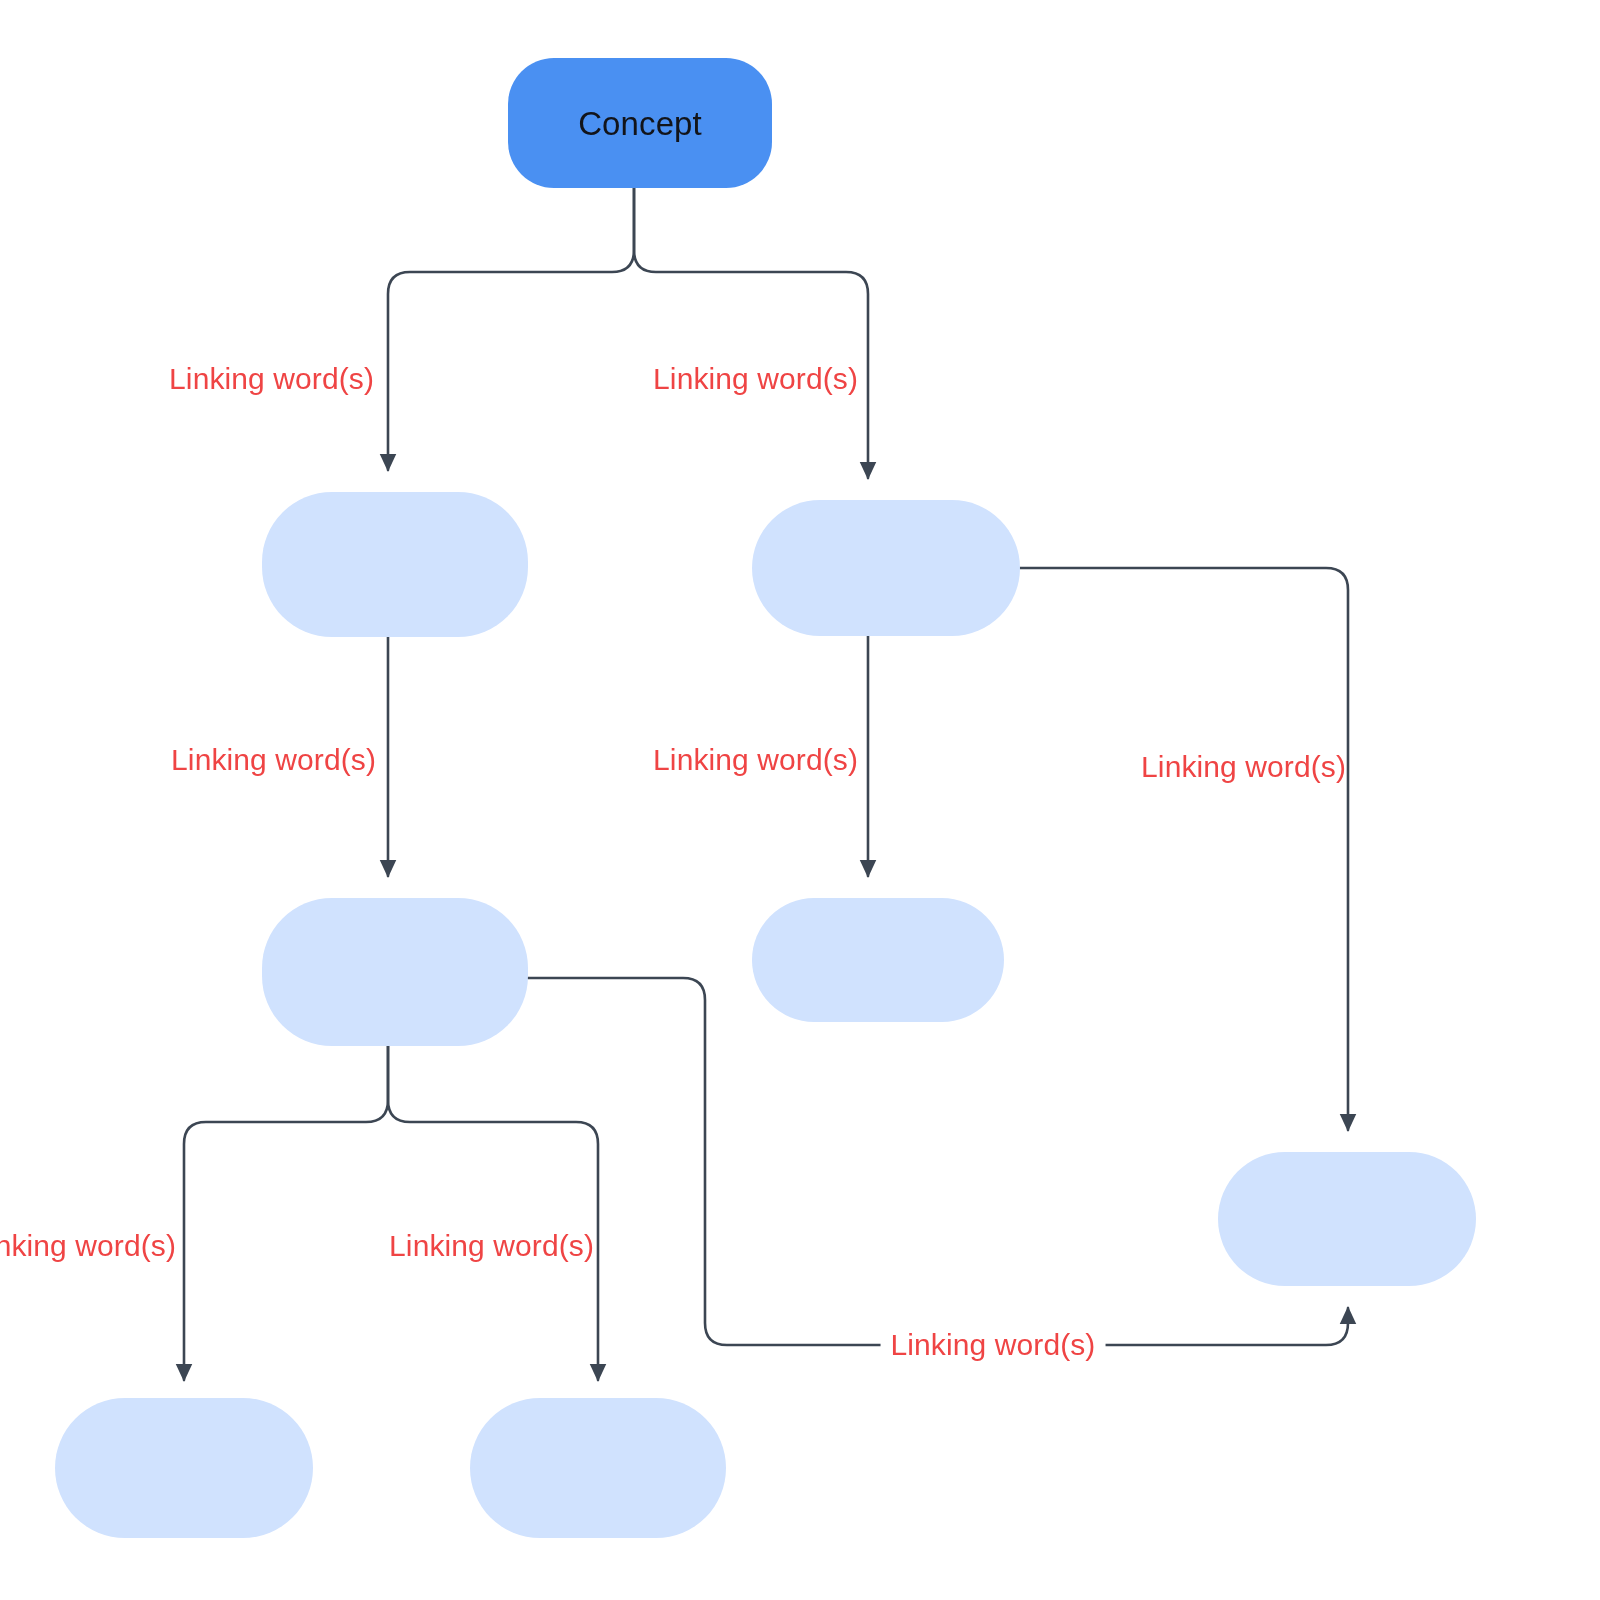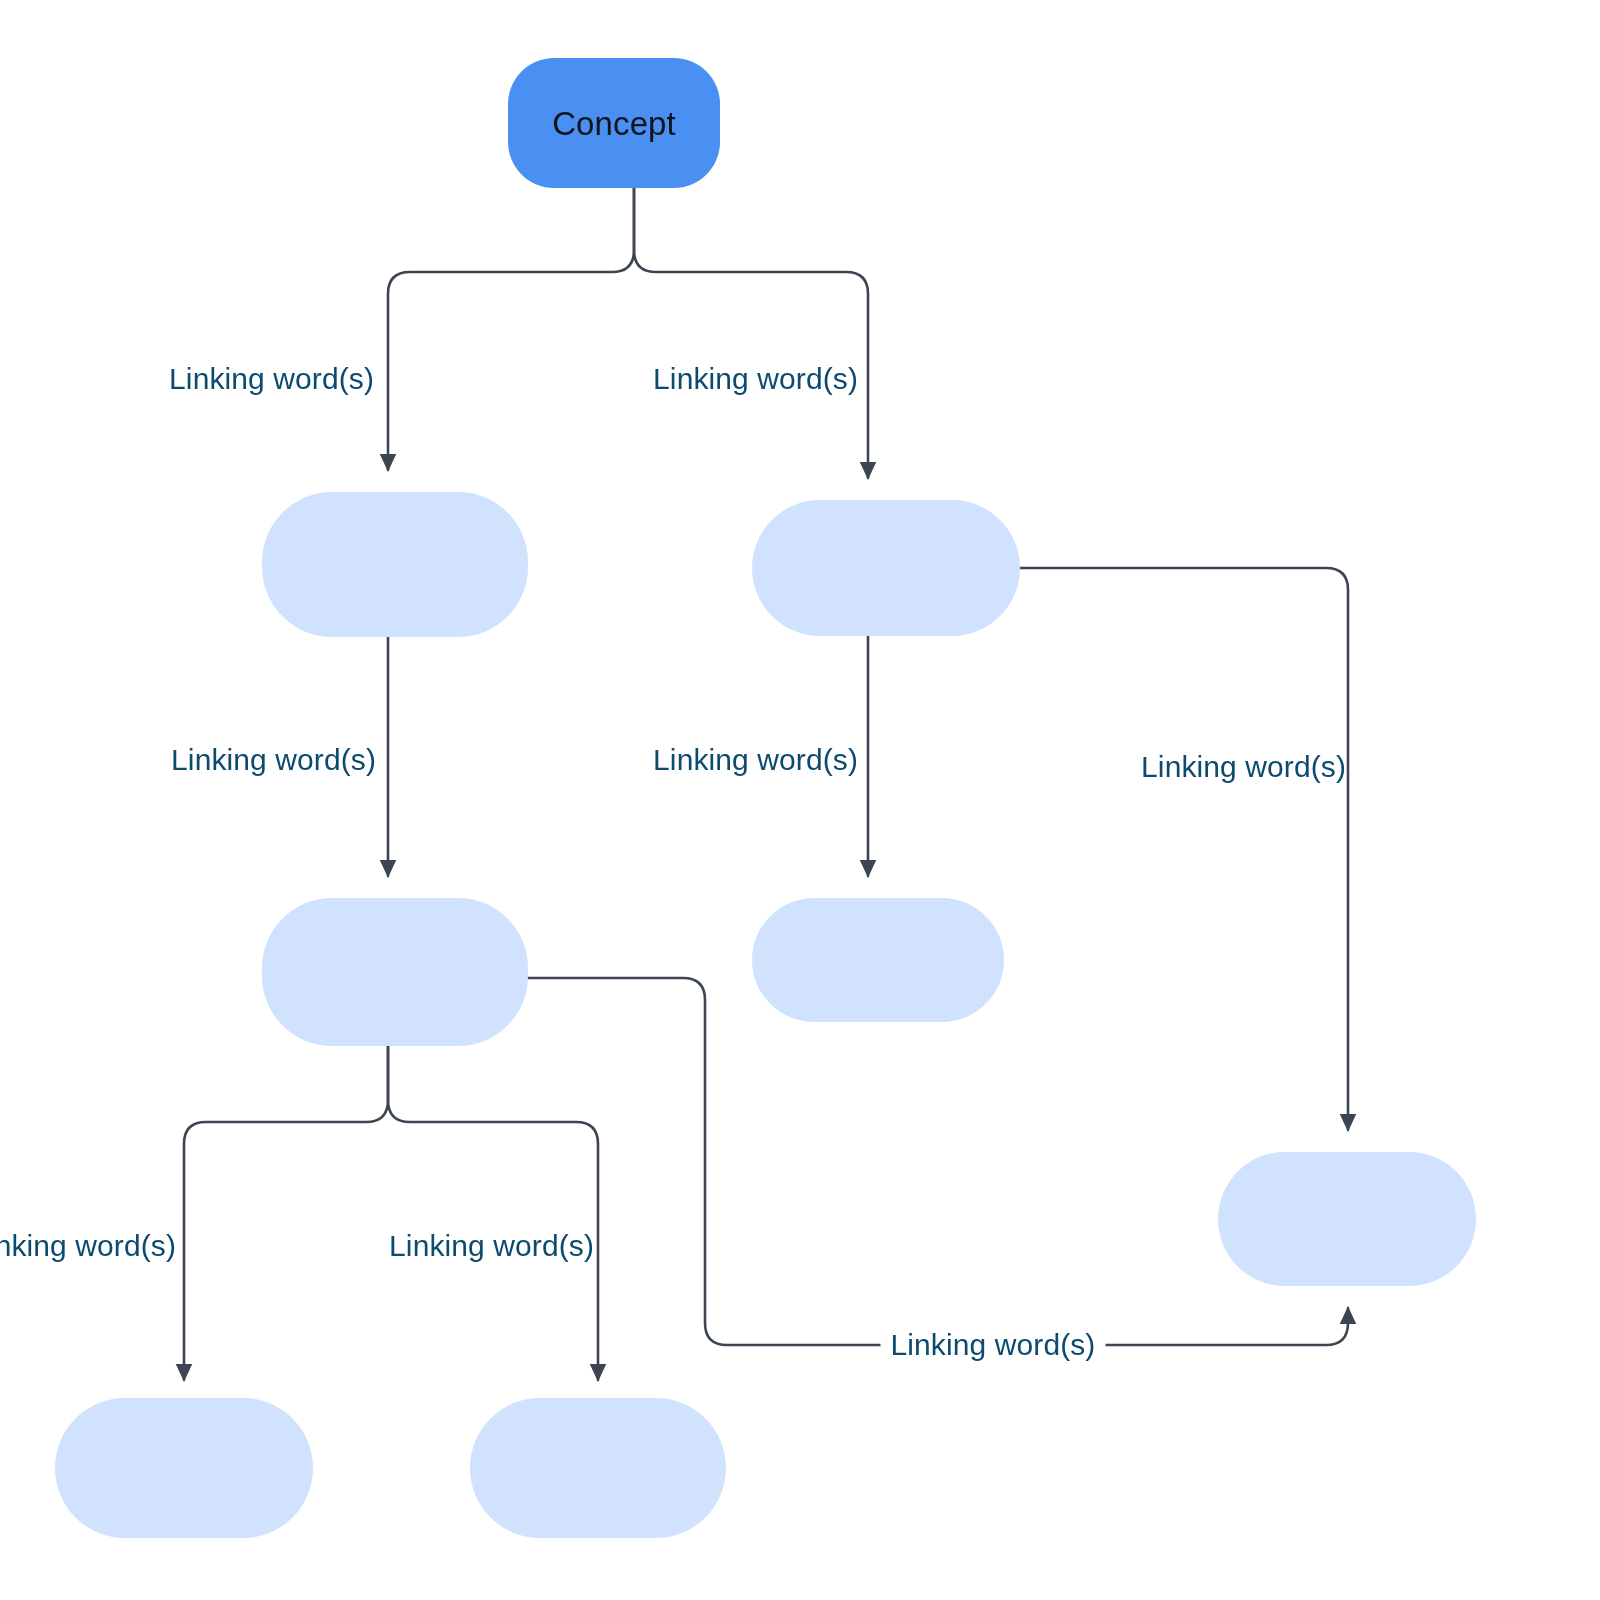--- a/index.html
+++ b/index.html
@@ -45,21 +45,21 @@
   .node-label {
     font-size: 33px;
     color: #12141a;
     letter-spacing: 0.1px;
     line-height: 1;
     white-space: nowrap;
   }
   .edge-label {
     position: absolute;
     font-size: 30px;
-    color: #0c4a6e;
+    color: #ef4444;
     white-space: nowrap;
     line-height: 1;
     letter-spacing: 0.1px;
   }
   .edge-label.left-of-line {
     transform: translate(-100%, -50%);
   }
   .edge-label.centered {
     transform: translate(-50%, -50%);
     background: #ffffff;
@@ -86,21 +86,21 @@
     <path class="edge-path" d="M 868 636 L 868 876" marker-end="url(#arrow)"></path>
 
     <path class="edge-path" d="M 1020 568 L 1326 568 Q 1348 568 1348 590 L 1348 1130" marker-end="url(#arrow)"></path>
 
     <path class="edge-path" d="M 388 1046 L 388 1100 Q 388 1122 366 1122 L 206 1122 Q 184 1122 184 1144 L 184 1380" marker-end="url(#arrow)"></path>
     <path class="edge-path" d="M 388 1046 L 388 1100 Q 388 1122 410 1122 L 576 1122 Q 598 1122 598 1144 L 598 1380" marker-end="url(#arrow)"></path>
 
     <path class="edge-path" d="M 528 978 L 683 978 Q 705 978 705 1000 L 705 1323 Q 705 1345 727 1345 L 1326 1345 Q 1348 1345 1348 1323 L 1348 1308" marker-end="url(#arrow)"></path>
   </svg>
 
-  <div class="node root" style="left:508px; top:58px; width:212px; height:130px;">
+  <div class="node root" style="left:508px; top:58px; width:264px; height:130px;">
     <span class="node-label">Concept</span>
   </div>
 
   <div class="node" style="left:262px; top:492px; width:266px; height:145px;">
     <span class="node-label"></span>
   </div>
 
   <div class="node" style="left:752px; top:500px; width:268px; height:136px;">
     <span class="node-label"></span>
   </div>

